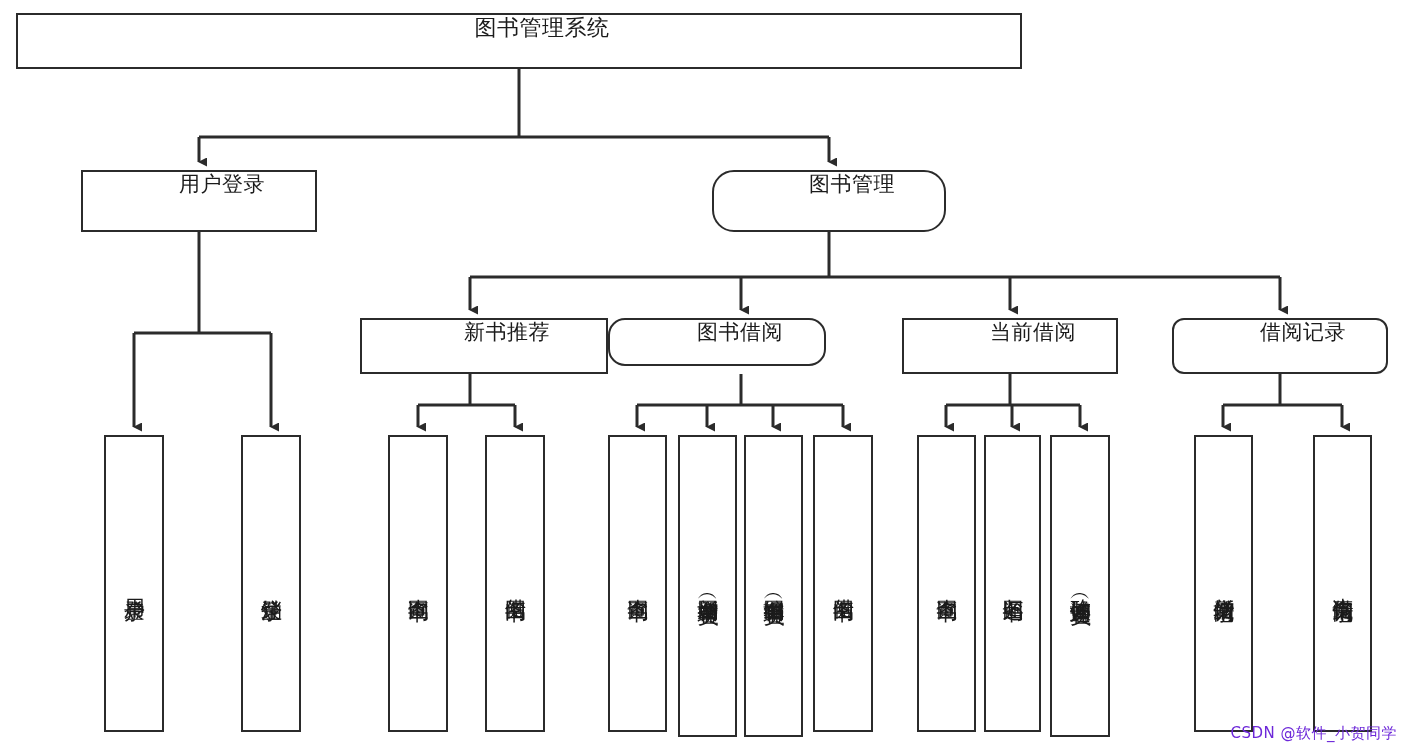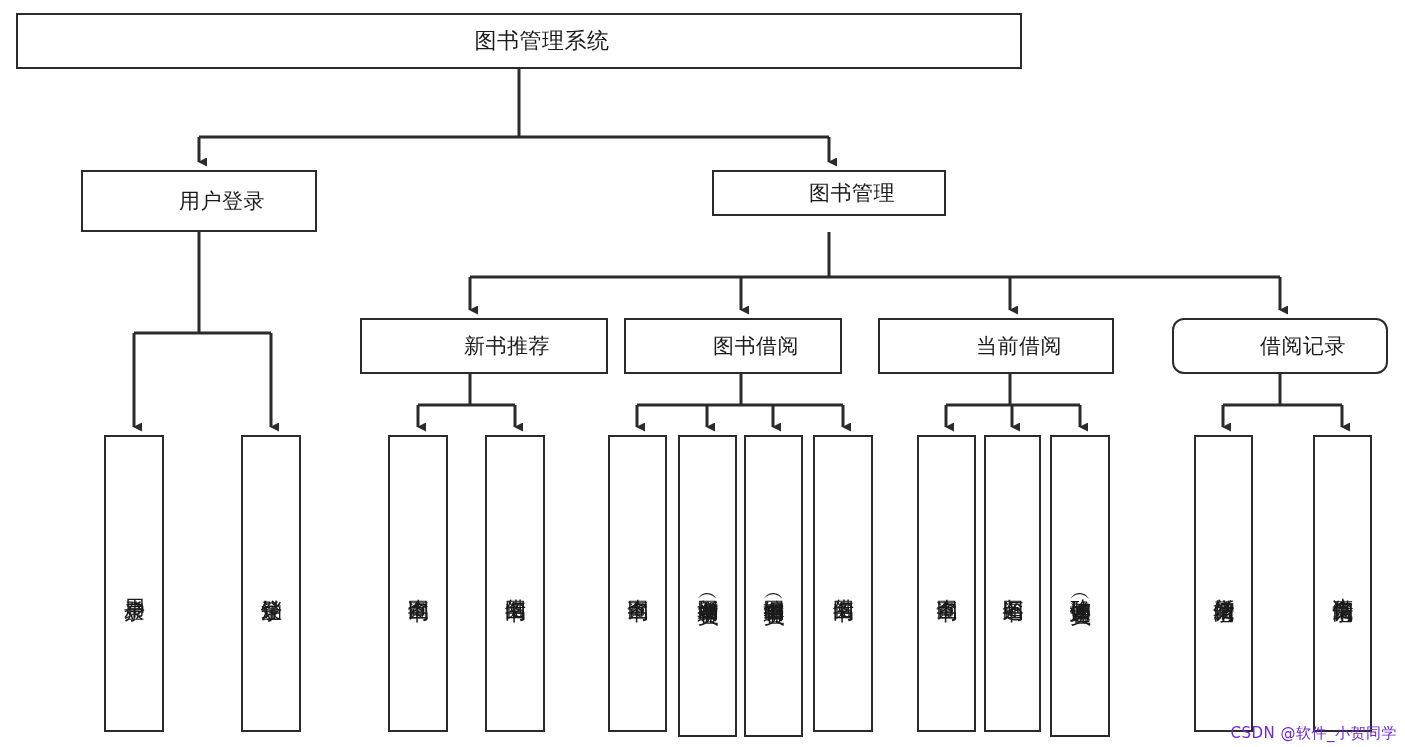--- a/index.html
+++ b/index.html
@@ -24,21 +24,20 @@
     top: 0;
     width: 1405px;
     height: 747px;
   }
   .node {
     position: absolute;
     box-sizing: border-box;
     background: #ffffff;
     border: 2px solid #2b2b2b;
     display: flex;
-    align-items: center;
     justify-content: center;
     color: #1b1b1b;
     text-align: center;
     padding-left: 46px;
   }
   .node-label {
     display: block;
     line-height: 1.18;
     letter-spacing: 0.5px;
   }
@@ -141,31 +140,31 @@
     </g>
   </svg>
 
   <div class="node horizontal root" style="left:16px; top:13px; width:1006px; height:56px;">
     <span class="node-label">图书管理系统</span>
   </div>
 
   <div class="node horizontal" style="left:81px; top:170px; width:236px; height:62px;">
     <span class="node-label">用户登录</span>
   </div>
-  <div class="node horizontal" style="left:712px; top:170px; width:234px; height:46px;">
+  <div class="node horizontal" style="left:712px; top:170px; width:234px; height:62px;border-radius:22px;">
     <span class="node-label">图书管理</span>
   </div>
 
   <div class="node horizontal" style="left:360px; top:318px; width:248px; height:56px;">
     <span class="node-label">新书推荐</span>
   </div>
-  <div class="node horizontal" style="left:624px; top:318px; width:218px; height:56px;">
+  <div class="node horizontal" style="left:608px; top:318px; width:218px; height:48px;border-radius:17px;">
     <span class="node-label">图书借阅</span>
   </div>
-  <div class="node horizontal" style="left:878px; top:318px; width:236px; height:56px;">
+  <div class="node horizontal" style="left:902px; top:318px; width:216px; height:56px;">
     <span class="node-label">当前借阅</span>
   </div>
   <div class="node horizontal" style="left:1172px; top:318px; width:216px; height:56px;border-radius:12px;">
     <span class="node-label">借阅记录</span>
   </div>
 
   <div class="node vertical" style="left:104px; top:435px; width:60px; height:297px;">
     <span class="node-label">用户登录</span>
   </div>
   <div class="node vertical" style="left:241px; top:435px; width:60px; height:297px;">

